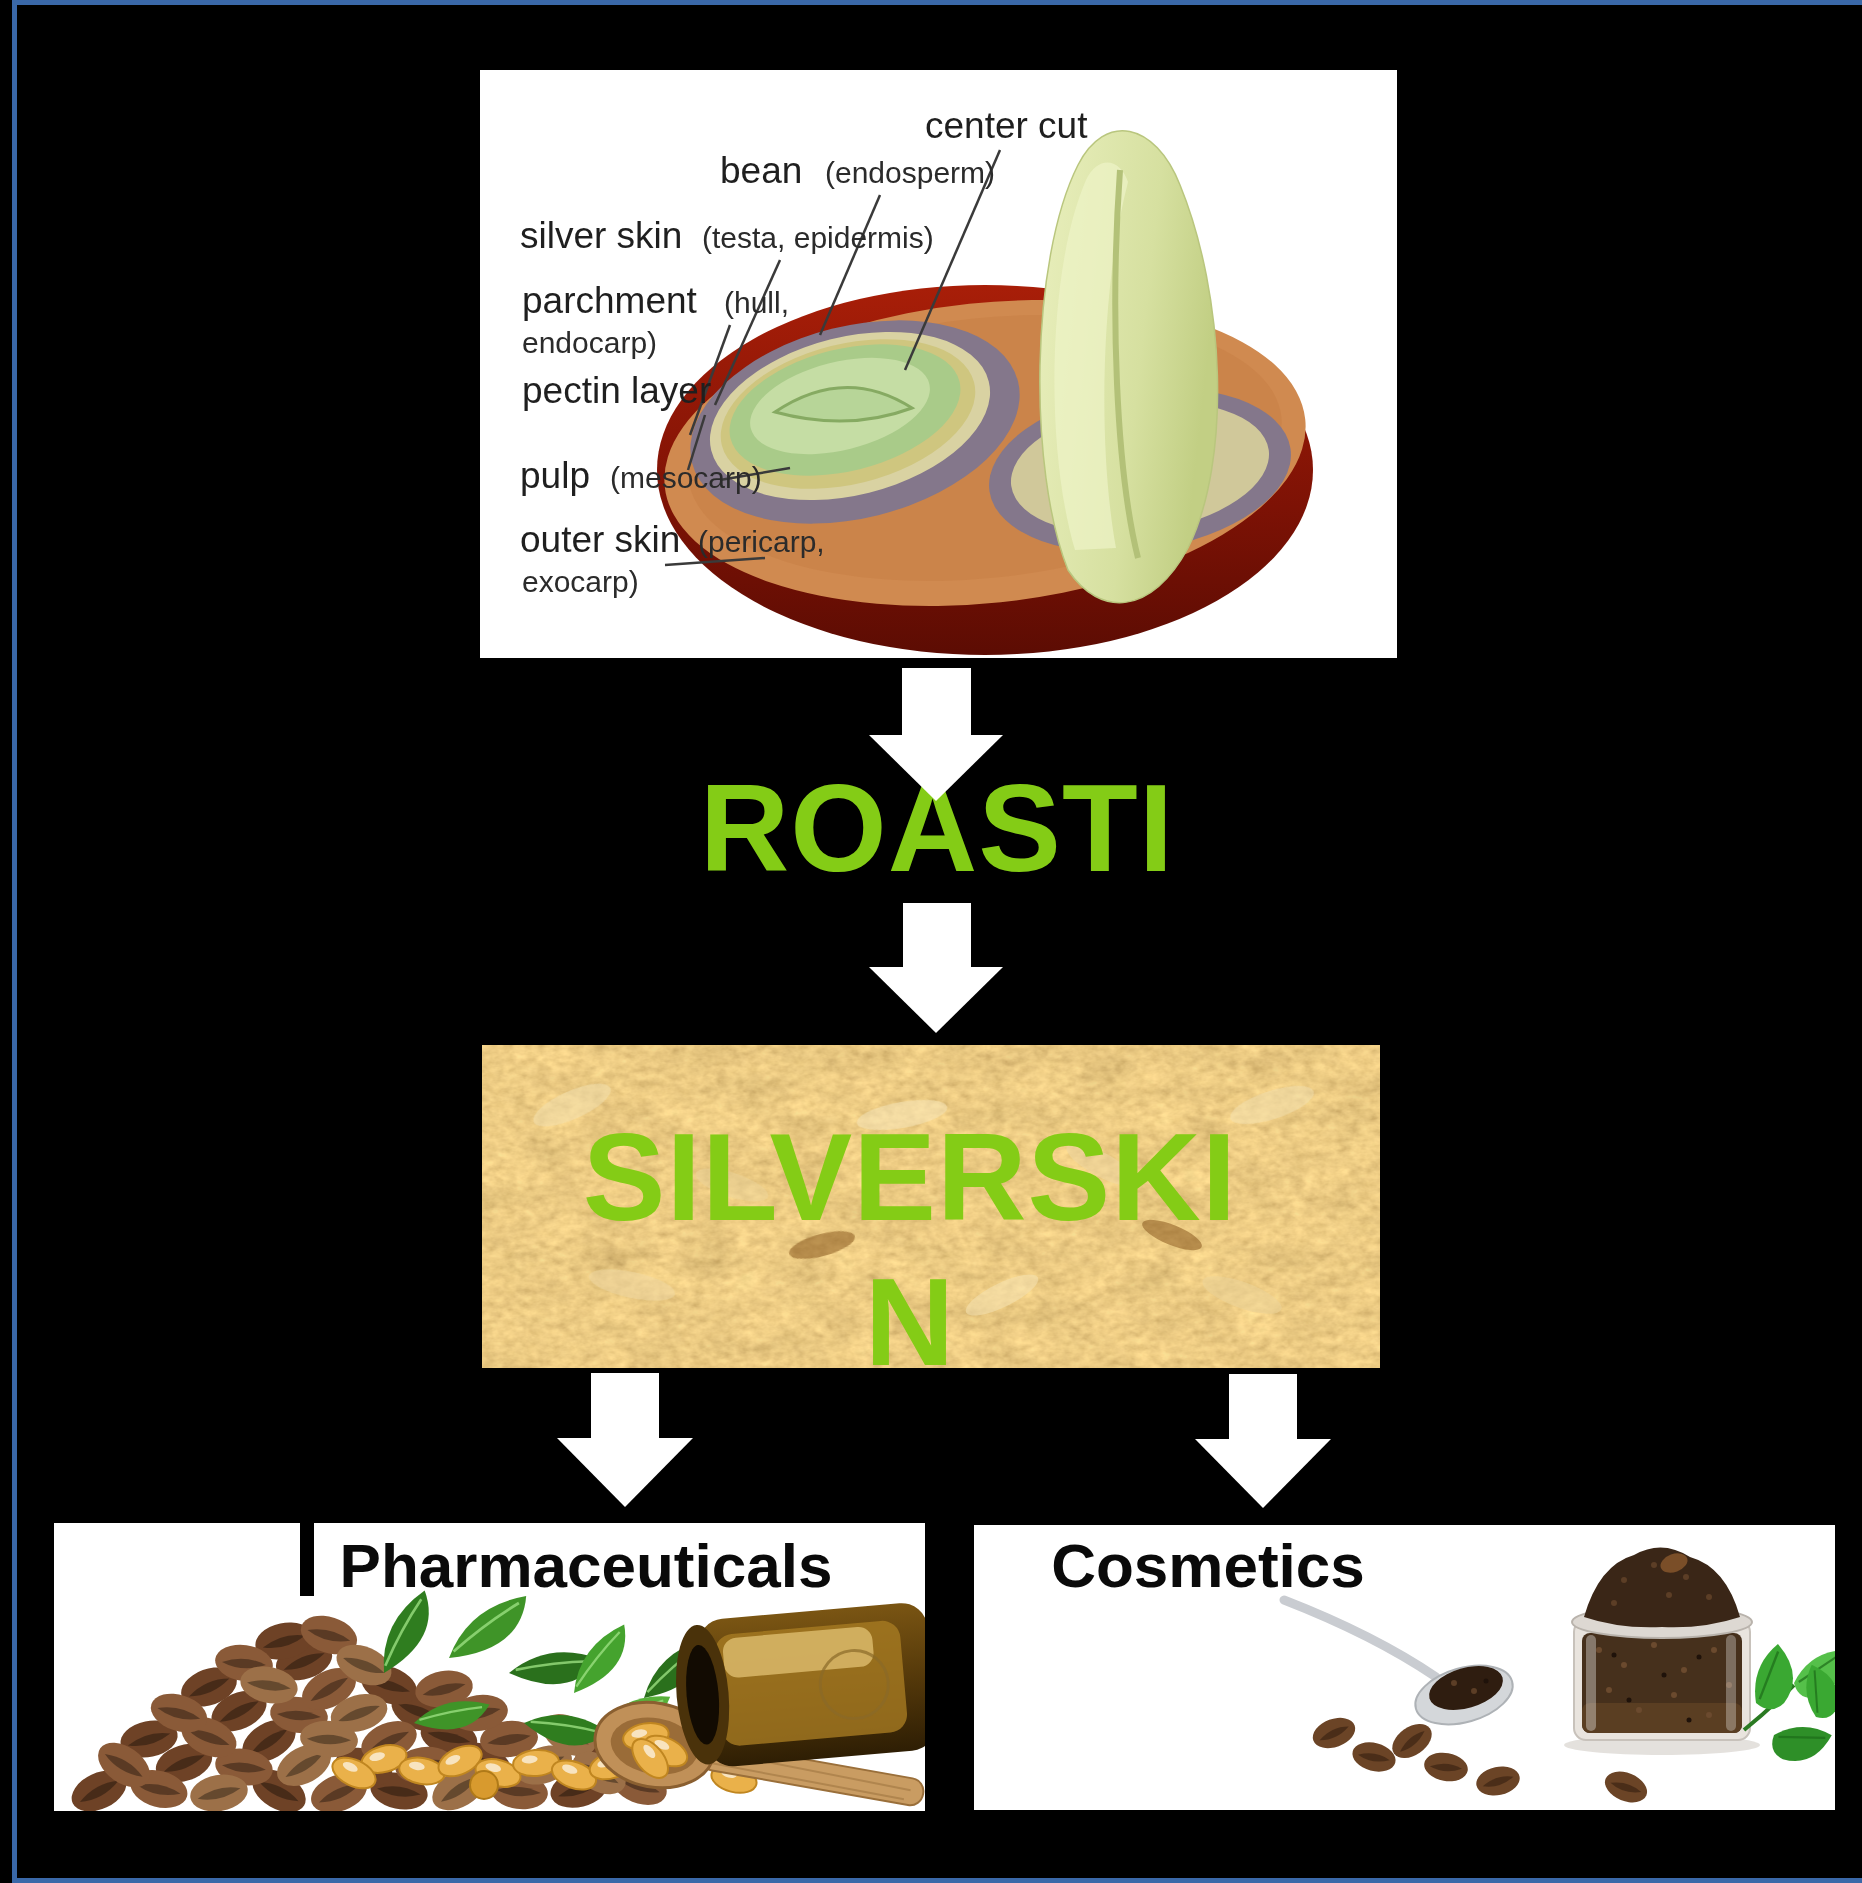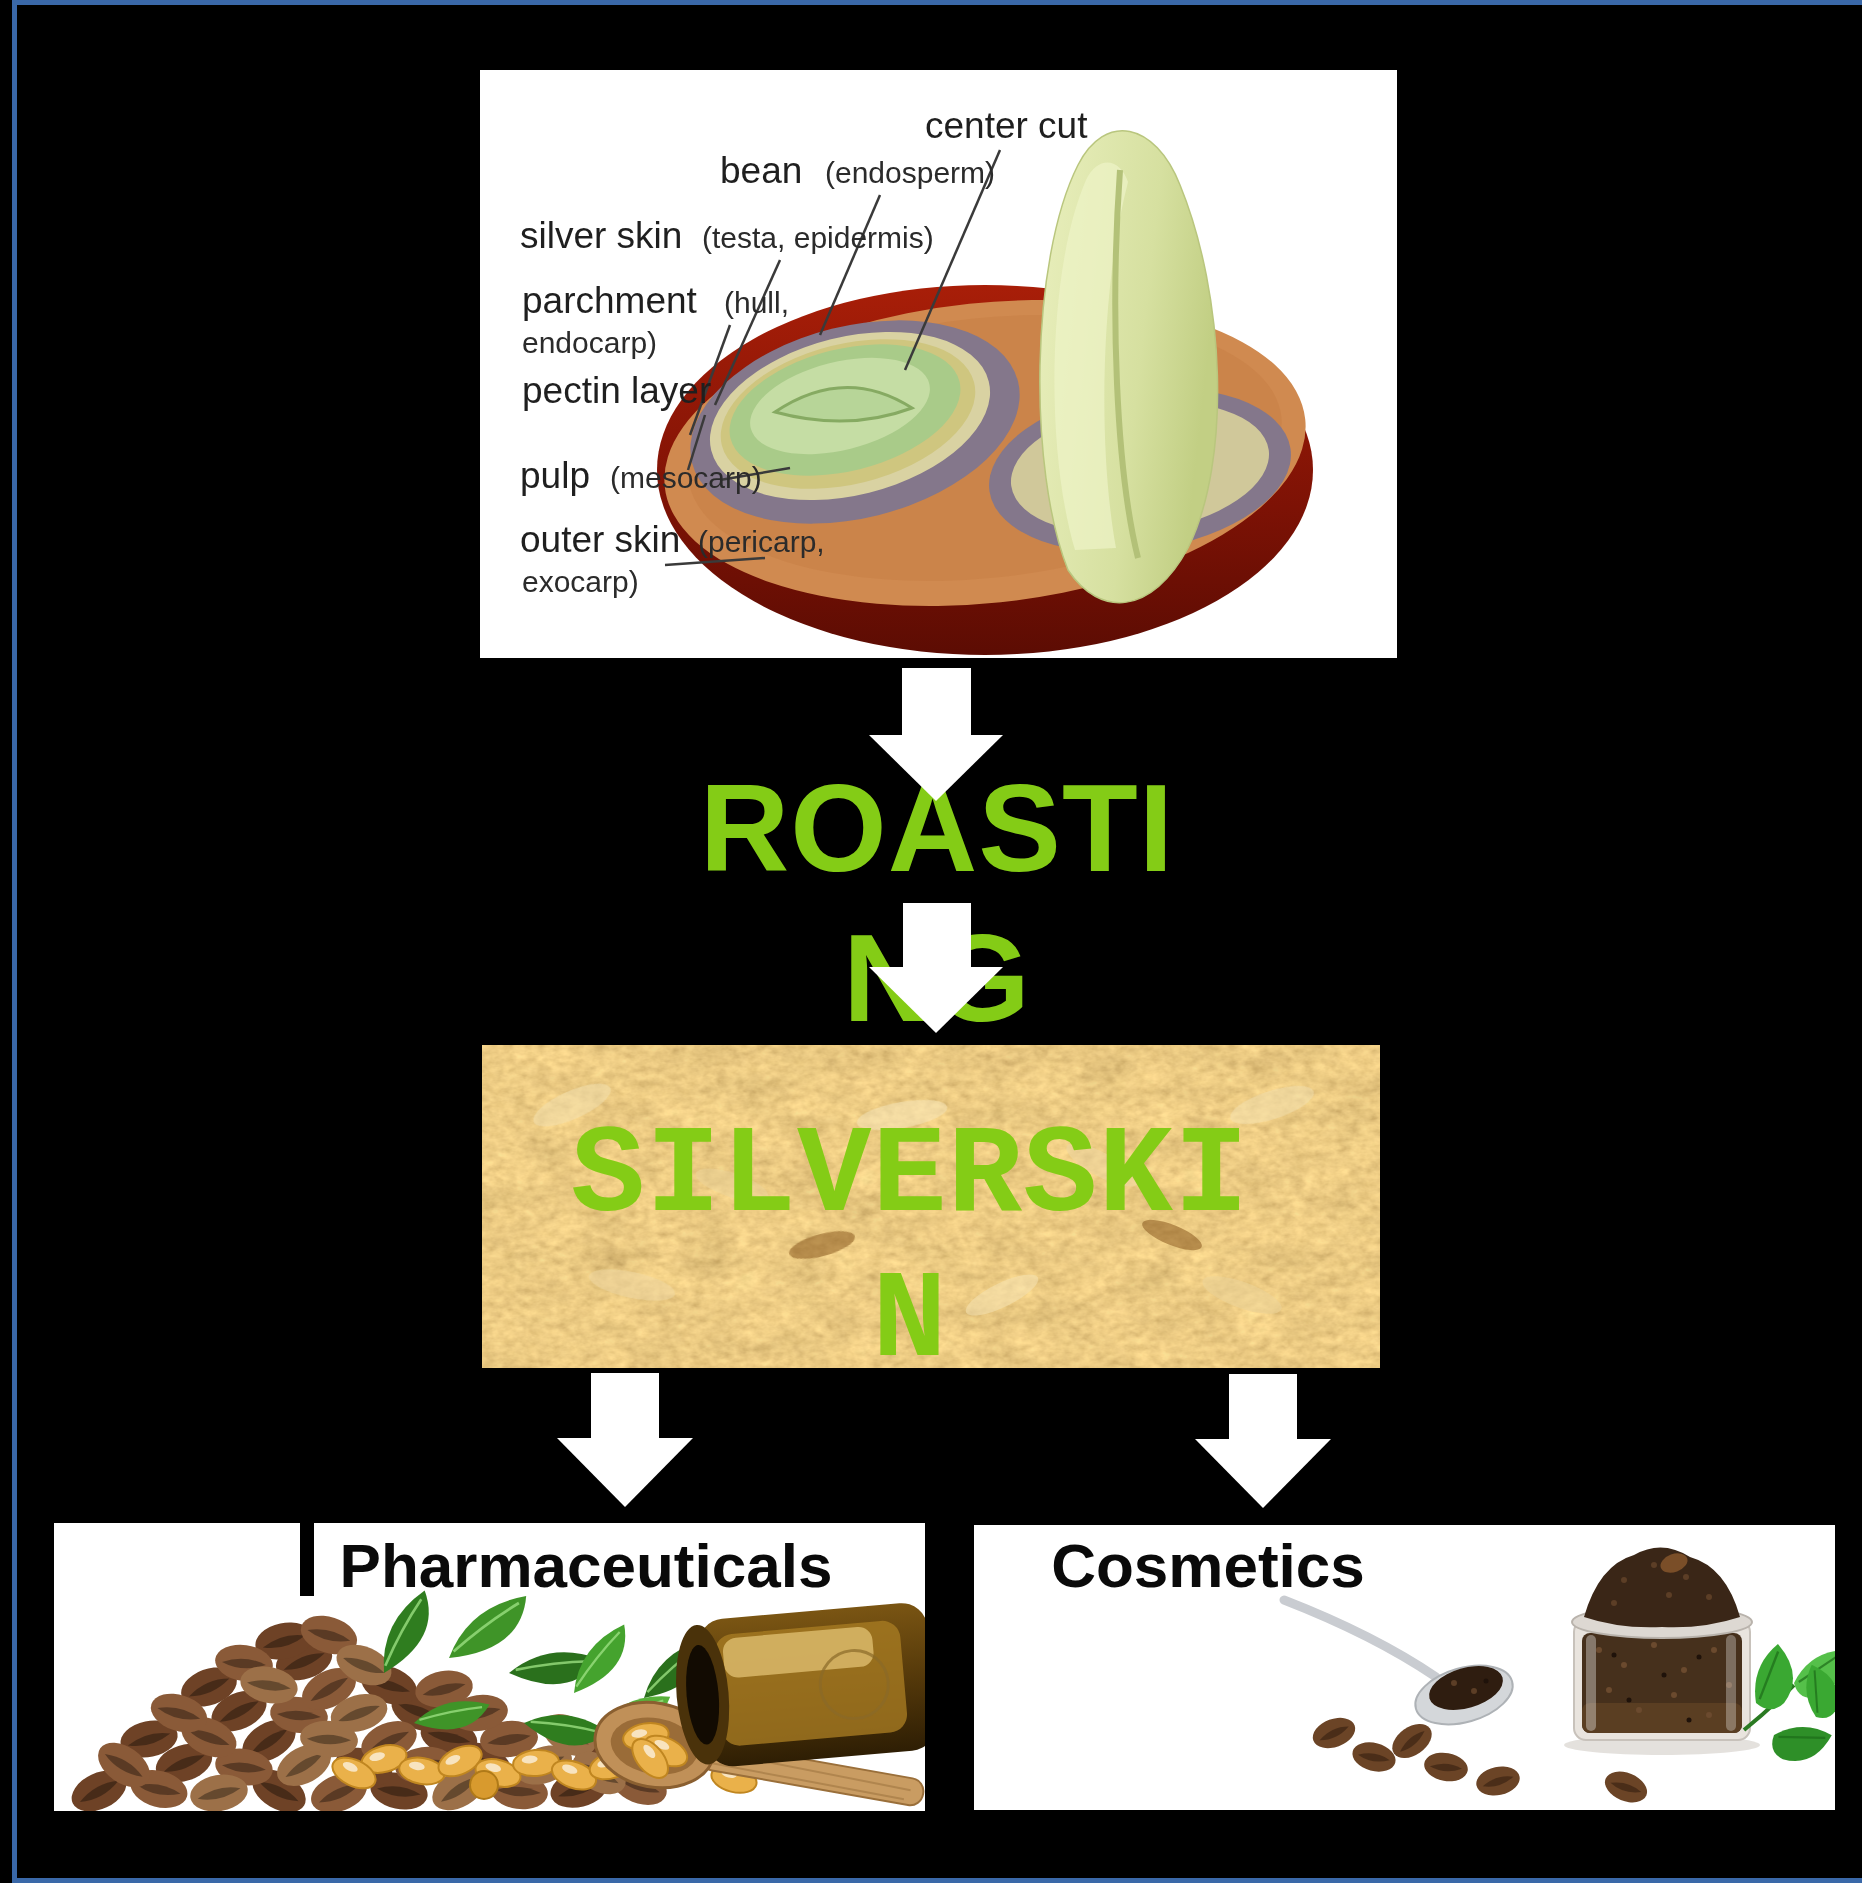--- a/index.html
+++ b/index.html
@@ -6,21 +6,21 @@
   .canvas{position:relative;width:1862px;height:1883px;background:#000;
           border:5px solid #3a68a8;box-sizing:border-box;overflow:hidden;
           font-family:"Liberation Sans",sans-serif;margin-left:12px;}
   .panel{position:absolute;overflow:hidden;}
   .panel svg{display:block;}
   
   .big-text{position:absolute;color:#84cc16;font-weight:bold;font-size:124px;
             text-align:center;z-index:2;letter-spacing:1px;}
   .big-text span{display:block;}
   #roasting-text{left:460px;top:748px;width:920px;line-height:150px;}
-  #silverskin-text{left:433px;top:1100px;width:920px;line-height:145px;font-family:Liberation Mono, monospace;}
+  #silverskin-text{left:433px;top:1100px;width:920px;line-height:145px;}
   
   .arrow{position:absolute;z-index:3;}
   .arrow .shaft{position:absolute;background:#ffffff;}
   .arrow .head{position:absolute;width:0;height:0;}
   #arrow1 .shaft{left:33px;top:0;width:69px;height:68px;}
   #arrow1 .head{left:0;top:67px;border-left:67px solid transparent;
                 border-right:67px solid transparent;border-top:66px solid #fff;}
   #arrow2 .shaft{left:34px;top:0;width:68px;height:65px;}
   #arrow2 .head{left:0;top:64px;border-left:67px solid transparent;
                 border-right:67px solid transparent;border-top:66px solid #fff;}
@@ -107,21 +107,20 @@
     </svg>
   </div>
 
   <div class="arrow" id="arrow1">
     <div class="shaft"></div>
     <div class="head"></div>
   </div>
 
   <div class="big-text" id="roasting-text">
     <span>ROASTI</span>
-    <span>NG</span>
   </div>
 
   <div class="arrow" id="arrow2">
     <div class="shaft"></div>
     <div class="head"></div>
   </div>
 
   <div class="panel" style="left:465px;top:1040px;width:898px;height:323px;">
     <svg viewBox="0 0 898 323" width="898" height="323">
       <defs>

